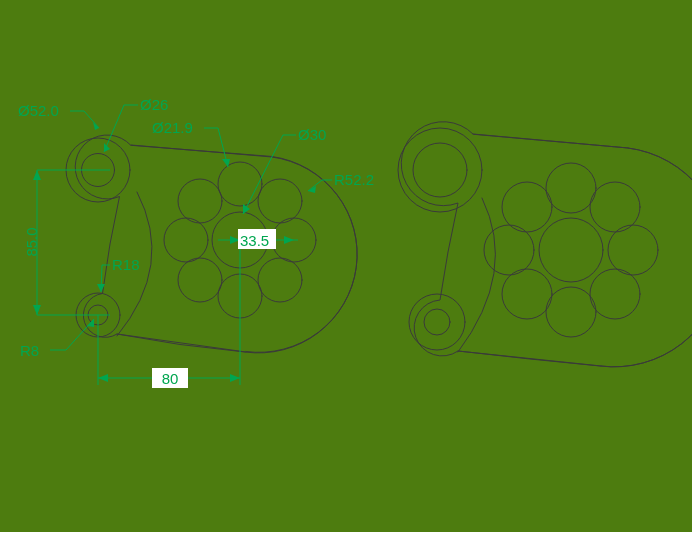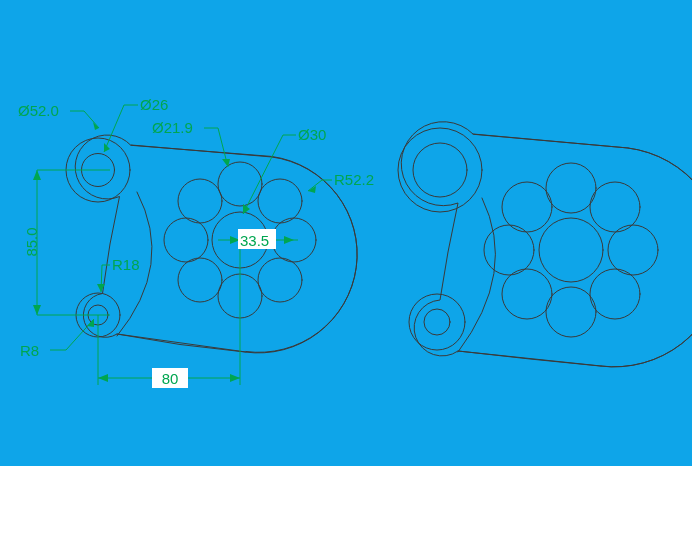--- a/index.html
+++ b/index.html
@@ -10,22 +10,22 @@
   }
   body {
     width: 692px;
     height: 539px;
     overflow: hidden;
     font-family: "Liberation Sans", sans-serif;
   }
   #canvas-root {
     position: relative;
     width: 692px;
-    height: 466px;
-    background: #0ea5e9;
+    height: 532px;
+    background: #4d7c0f;
   }
   svg.drawing {
     position: absolute;
     left: 0;
     top: 0;
     width: 692px;
     height: 539px;
     display: block;
   }
   .part-outline {

